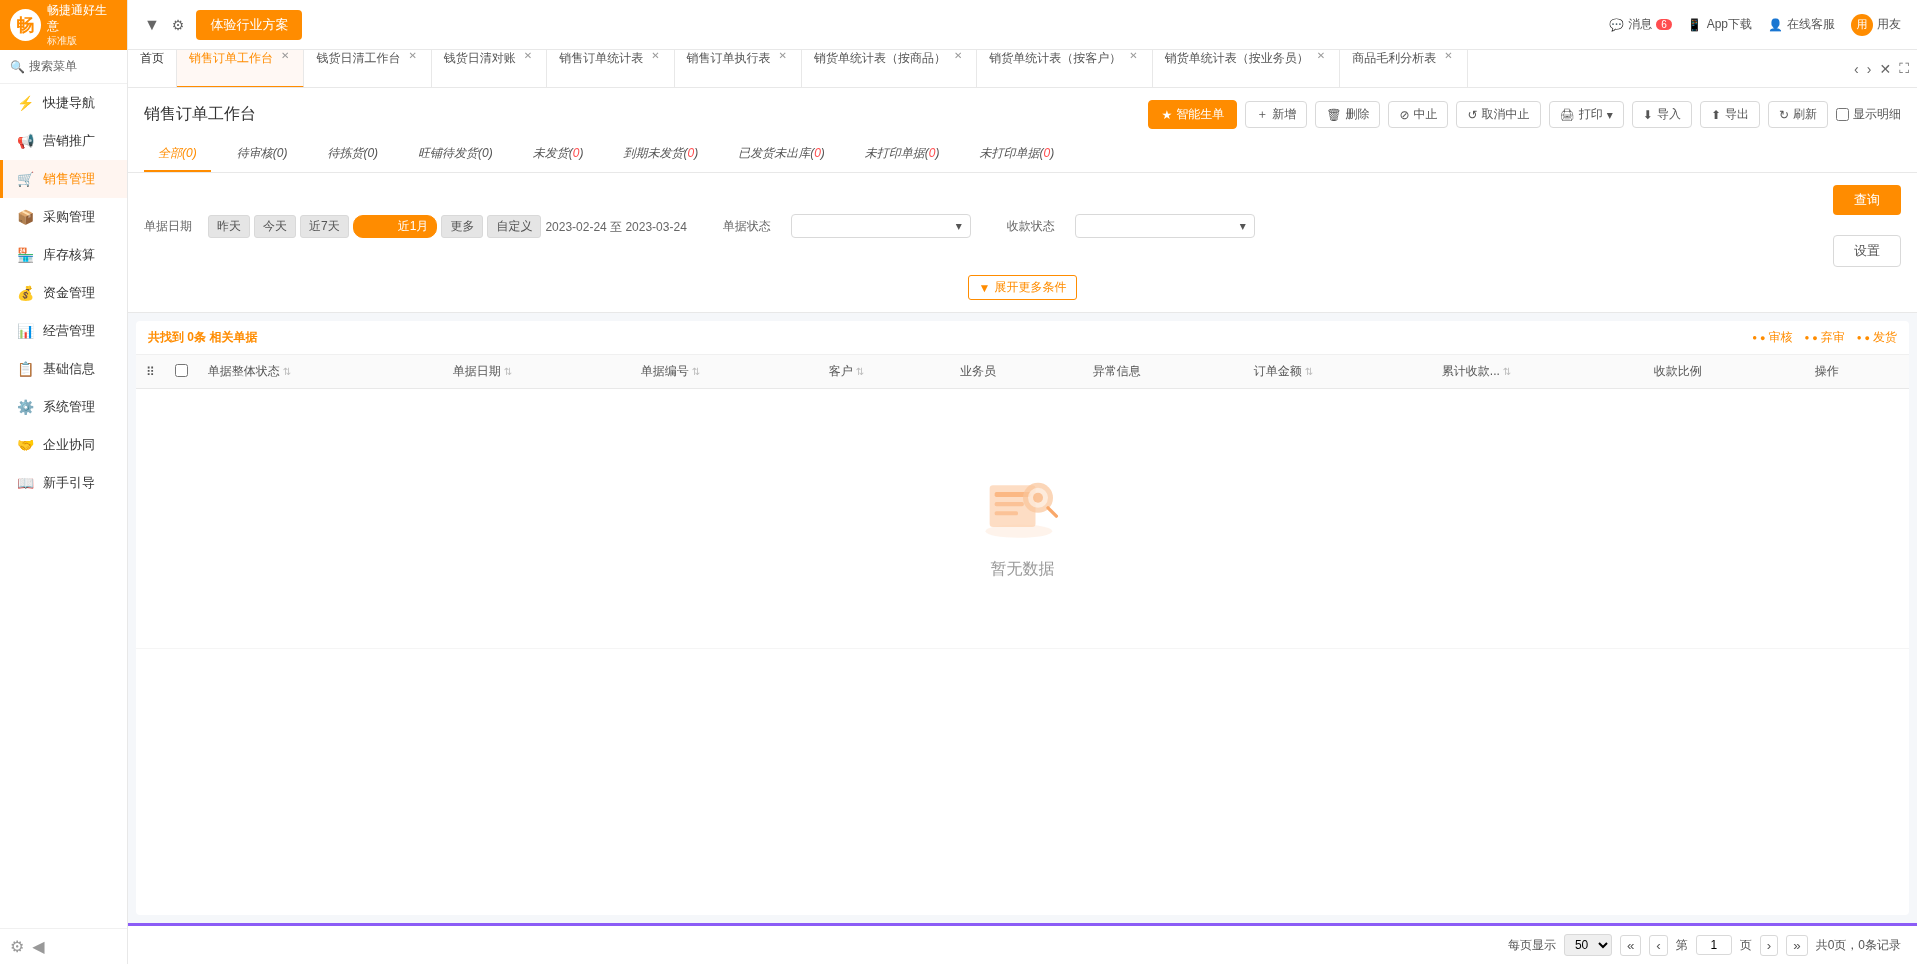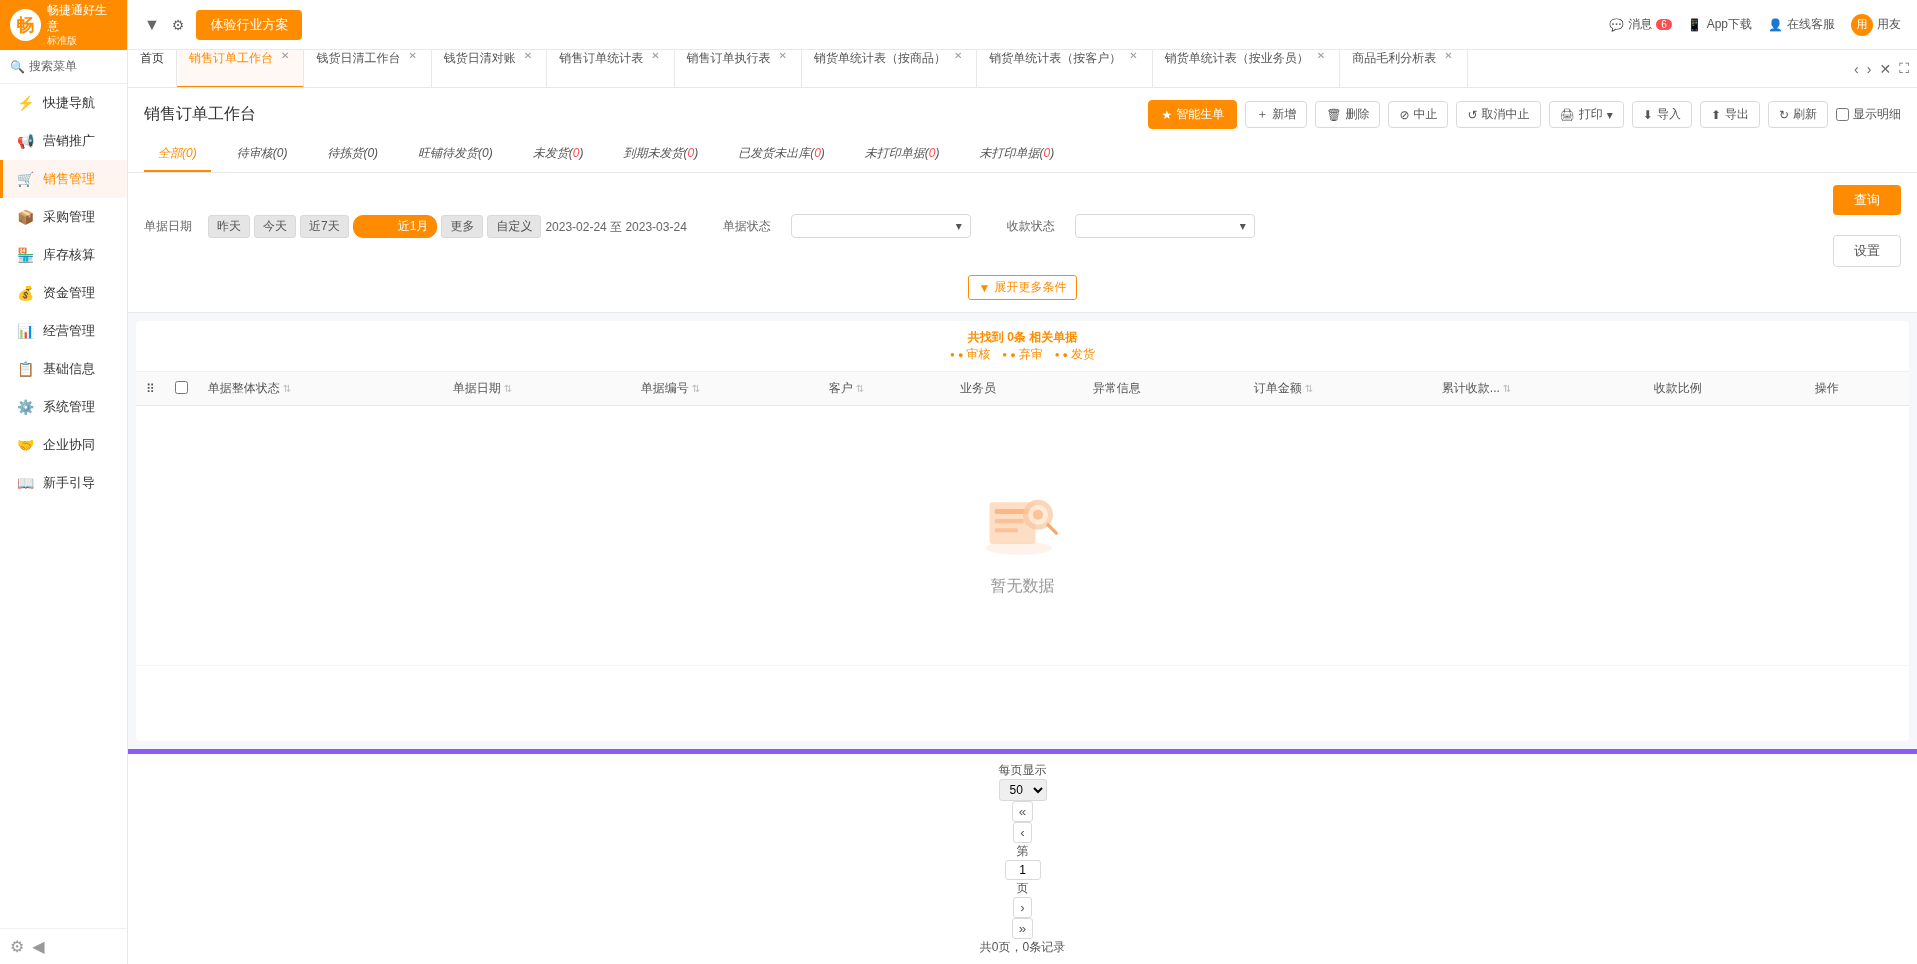--- a/index.html
+++ b/index.html
@@ -62,37 +62,37 @@
     .filter-date-btns { display: flex; gap: 4px; align-items: center; flex-wrap: wrap; }
     .date-btn { padding: 2px 8px; border: 1px solid #d9d9d9; border-radius: 3px; cursor: pointer; font-size: 12px; color: #555; background: #e5e5e5; }
     .date-btn.active { background: #ff8c00; color: #fff; border-color: #ff8c00; border-radius: 10px; padding-left: 44px; }
     .date-range { color: #666; font-size: 12px; margin-top: 2px; }
     .filter-select { display: flex; align-items: center; gap: 20px; }
     .select-box { border: 1px solid #d9d9d9; border-radius: 4px; padding: 4px 8px; font-size: 12px; color: #555; background: #fff; width: 180px; display: flex; align-items: center; justify-content: space-between; cursor: pointer; }
     .expand-btn { color: #ff8c00; cursor: pointer; font-size: 12px; display: flex; align-items: center; gap: 4px; border: 1px solid #ff8c00; border-radius: 3px; padding: 3px 10px; margin: 0 auto; width: fit-content; }
 
     
     .table-area { flex: 1; background: #fff; margin: 8px; border-radius: 4px; overflow: auto; }
-    .table-header-row { display: flex; align-items: center; justify-content: space-between; padding: 8px 12px; border-bottom: 1px solid #f0f0f0; flex-direction: column; }
+    .table-header-row { display: flex; align-items: center; justify-content: space-between; padding: 8px 12px; border-bottom: 1px solid #f0f0f0; }
     .record-count { font-size: 12px; color: #333; }
     .record-count span { color: #ff8c00; font-weight: bold; }
     .table-actions { display: flex; gap: 12px; }
     .table-action { font-size: 12px; color: #ff8c00; cursor: pointer; display: flex; align-items: center; gap: 3px; }
     .table-action::before { content: '●'; font-size: 8px; }
     .data-table { width: 100%; border-collapse: collapse; }
     .data-table th { background: #fafafa; padding: 8px 10px; text-align: left; font-size: 12px; color: #555; font-weight: 500; border-bottom: 1px solid #e8e8e8; white-space: nowrap; }
     .data-table td { padding: 8px 10px; border-bottom: 1px solid #f5f5f5; font-size: 12px; color: #333; }
     .th-sort { display: flex; align-items: center; gap: 3px; }
     .sort-icon { color: #bbb; font-size: 10px; }
     .empty-state { display: flex; flex-direction: column; align-items: center; justify-content: center; padding: 60px 0; }
     .empty-icon { width: 100px; height: 90px; }
     .empty-text { color: #999; font-size: 16px; margin-top: 12px; }
 
     
-    .pagination { background: #fff; border-top: 5px solid #8b5cf6; padding: 8px 16px; display: flex; align-items: center; justify-content: flex-end; font-size: 12px; color: #555; flex-direction: column; }
+    .pagination { background: #fff; border-top: 3px solid #8b5cf6; padding: 8px 16px; display: flex; align-items: center; justify-content: flex-end; gap: 8px; font-size: 12px; color: #555; }
     .pagination-select { border: 1px solid #d9d9d9; border-radius: 3px; padding: 2px 6px; font-size: 12px; }
     .page-btn { border: 1px solid #d9d9d9; border-radius: 3px; padding: 2px 6px; cursor: pointer; color: #555; background: #fff; }
     .page-input { border: 1px solid #d9d9d9; border-radius: 3px; padding: 2px 4px; width: 36px; text-align: center; font-size: 12px; }
 
     
     .query-btn { background: #ff8c00; color: #fff; border: none; border-radius: 4px; padding: 6px 20px; cursor: pointer; font-size: 13px; }
     .set-btn { background: #fff; color: #555; border: 1px solid #d9d9d9; border-radius: 4px; padding: 6px 20px; cursor: pointer; font-size: 13px; }
 
     .checkbox-col { width: 30px; text-align: center; }
     .drag-col { width: 20px; color: #bbb; }

